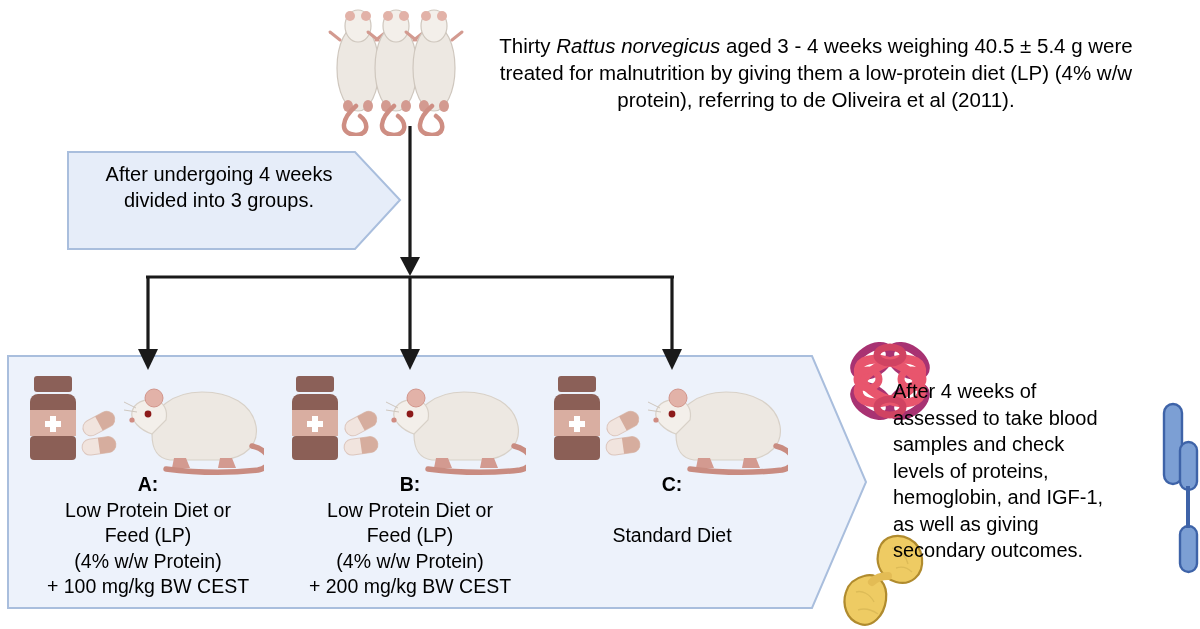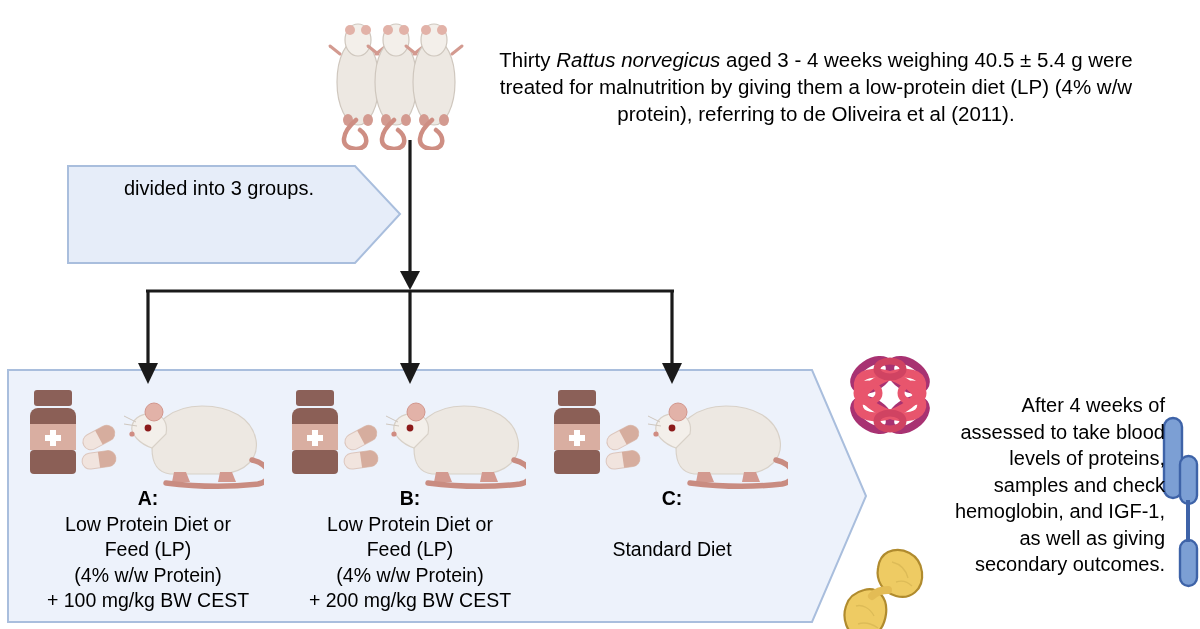--- a/index.html
+++ b/index.html
@@ -5,21 +5,21 @@
 <style>
   html,body{margin:0;padding:0;}
   body{
     width:1200px;height:629px;
     background:#ffffff;
     font-family:"Liberation Sans", sans-serif;
     color:#000000;
     overflow:hidden;
     position:relative;
   }
-  #stage{position:absolute;left:0;top:18px;width:1200px;height:441px;}
+  #stage{position:absolute;left:0;top:4px;width:1200px;height:441px;}
 
   .abs{position:absolute;}
 
   
   .intro-text{
     left:466px; top:28px; width:700px;
     font-size:20.5px; line-height:27px;
     text-align:center; color:#000;
   }
   .intro-text i{font-style:italic;}
@@ -30,21 +30,21 @@
 
   .group-label{
     position:absolute; text-align:center;
     font-size:19.5px; line-height:25.5px; color:#000;
   }
   .group-label .gid{font-weight:bold;display:block;}
 
   .outcome-text{
     left:893px; top:374px; width:272px;
     font-size:20px; line-height:26.5px;
-    text-align:right; color:#000;
+    text-align:left; color:#000;
   }
 
   
   .pent-fill{fill:#EDF2FB;stroke:#A9BEDD;stroke-width:2;}
   .callout-fill{fill:#E6EDF9;stroke:#A9BEDD;stroke-width:2;}
   .connector{stroke:#1A1A1A;stroke-width:3.2;fill:none;}
   .arrowhead{fill:#1A1A1A;}
 </style>
 </head>
 <body>
@@ -113,20 +113,21 @@
     </g>
   </svg>
 
   <div class="abs intro-text">
     <span>Thirty </span><i>Rattus norvegicus</i><span> aged 3 - 4 weeks weighing 40.5 ± 5.4</span>
     <span>g were treated for malnutrition by giving them a low-protein</span>
     <span>diet (LP) (4% w/w protein), referring to de Oliveira et al (2011).</span>
   </div>
 
   <div class="abs callout-text" style="left:74px;top:157px;width:290px;">
+    <div>After undergoing 4 weeks</div>
     <div>divided into 3 groups.</div>
   </div>
 
   <svg class="abs" width="240" height="105" viewBox="0 0 240 105" style="left:24px;top:368px;">
 
     <g>
       <rect x="10" y="4" width="38" height="16" rx="3" fill="#8B6058"></rect>
       <path d="M14 22 h30 a8 8 0 0 1 8 8 v8 h-46 v-8 a8 8 0 0 1 8 -8 z" fill="#8B5F56"></path>
       <rect x="6" y="38" width="46" height="26" fill="#D9AEA1"></rect>
       <rect x="6" y="64" width="46" height="24" rx="4" fill="#8B5F56"></rect>
@@ -283,20 +284,20 @@
       <rect x="6" y="28" width="18" height="80" rx="9"></rect>
       <rect x="22" y="66" width="17" height="48" rx="8.5"></rect>
       <rect x="22" y="150" width="17" height="46" rx="8.5"></rect>
     </g>
     <line x1="30" y1="110" x2="30" y2="152" stroke="#3E63A8" stroke-width="4"></line>
   </svg>
 
   <div class="abs outcome-text">
     <div>After 4 weeks of</div>
     <div>assessed to take blood</div>
+    <div>samples and check</div>
     <div>levels of proteins,</div>
-    <div>samples and check</div>
     <div>hemoglobin, and IGF-1,</div>
     <div>as well as giving</div>
     <div>secondary outcomes.</div>
   </div>
 
 </div>
 
 </body></html>

